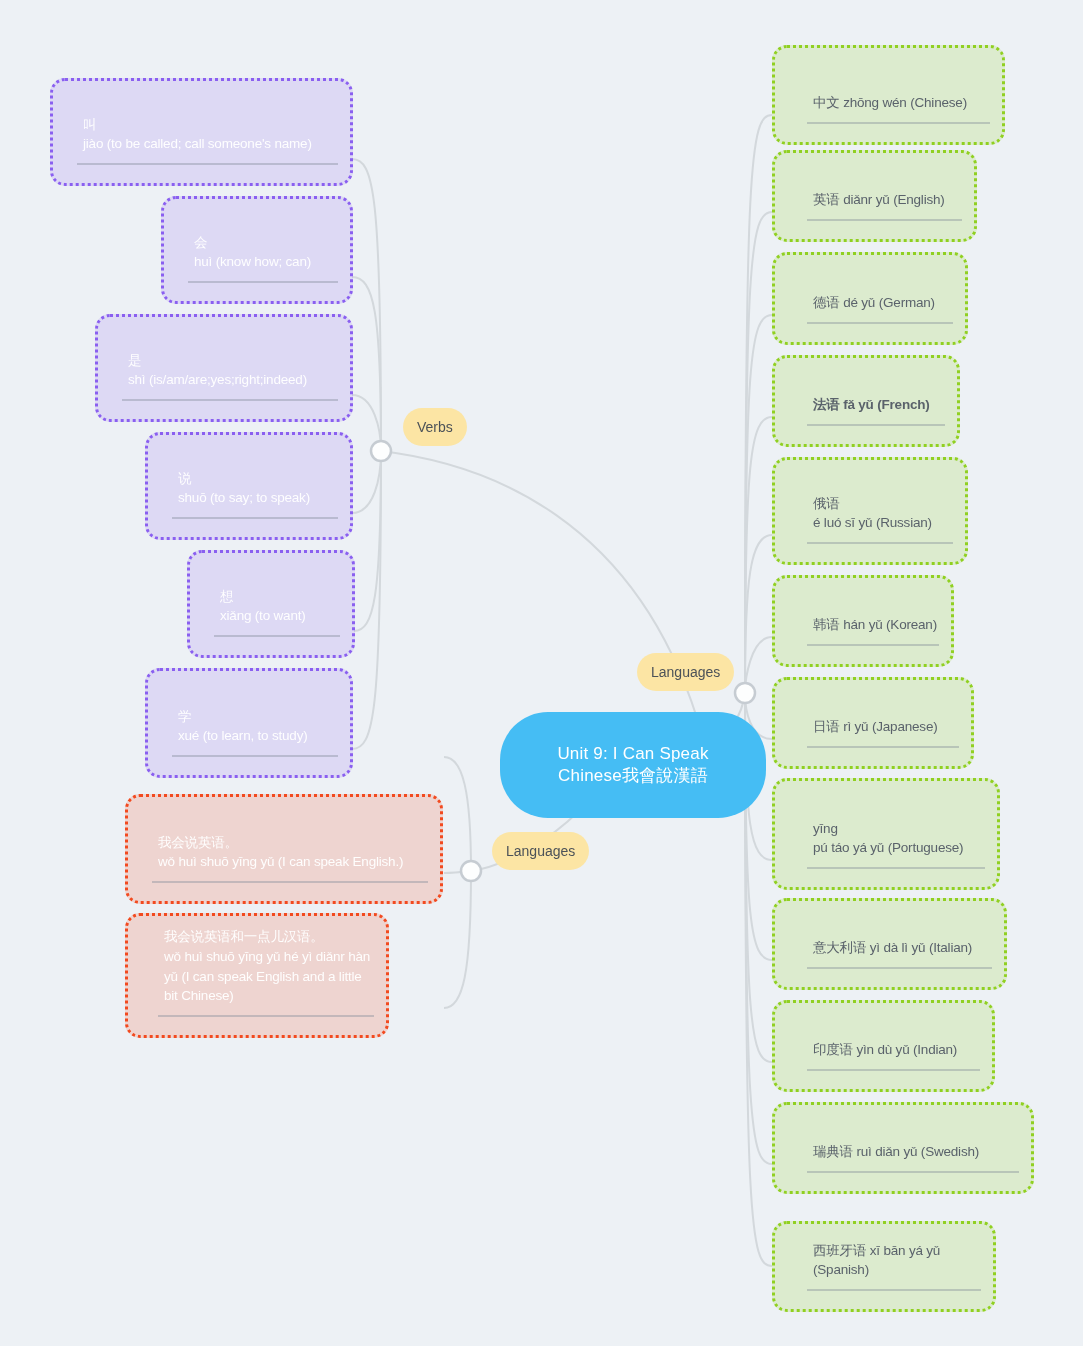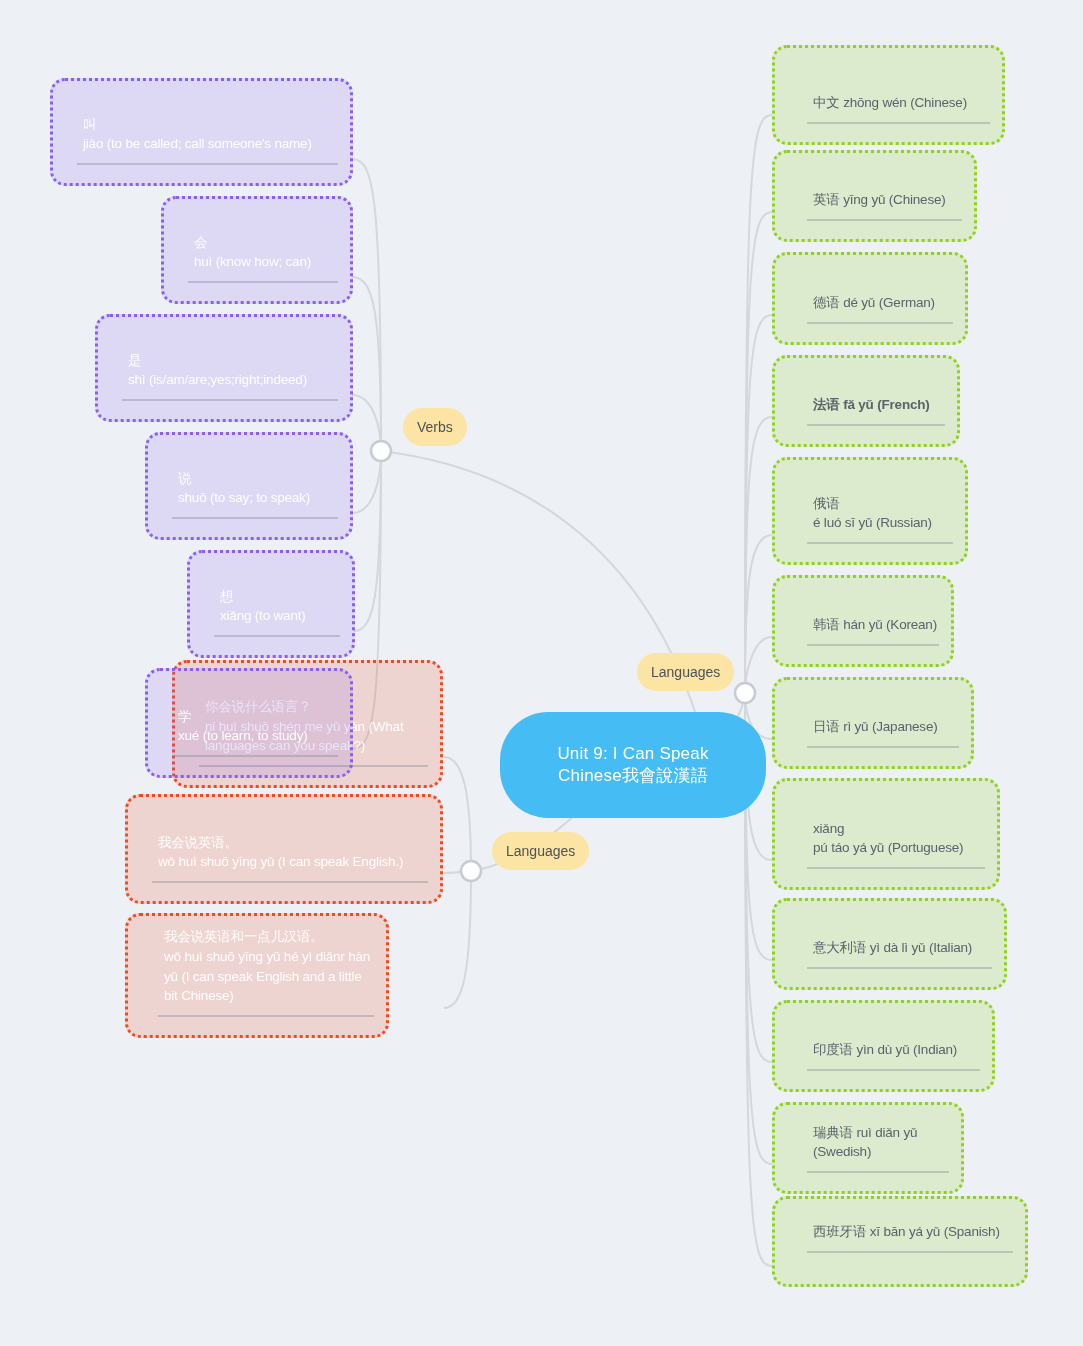--- a/index.html
+++ b/index.html
@@ -128,27 +128,20 @@
     </div>
   </div>
   <div class="node purple" style="left:187px;top:550px;width:168px;height:108px;">
     <div class="txt">
       <div>想</div>
       <div>xiǎng (to want)</div>
       <div class="uline"></div>
     </div>
   </div>
 
-  <div class="node red" style="left:172px;top:660px;width:271px;height:128px;">
-    <div class="txt">
-      <div>你会说什么语言？</div>
-      <div>nǐ huì shuō shén me yǔ yán (What languages can you speak?)</div>
-      <div class="uline"></div>
-    </div>
-  </div>
 
   <div class="node purple xue-top" style="left:145px;top:668px;width:208px;height:110px;">
     <div class="txt">
       <div>学</div>
       <div>xué (to learn, to study)</div>
       <div class="uline"></div>
     </div>
   </div>
 
   <div class="node red" style="left:125px;top:794px;width:318px;height:110px;">
@@ -167,21 +160,21 @@
   </div>
 
   <div class="node green" style="left:772px;top:45px;width:233px;height:100px;">
     <div class="txt">
       <div>中文 zhōng wén (Chinese)</div>
       <div class="uline"></div>
     </div>
   </div>
   <div class="node green" style="left:772px;top:150px;width:205px;height:92px;">
     <div class="txt">
-      <div>英语 yīng yǔ (Chinese)</div>
+      <div>英语 diǎnr yǔ (English)</div>
       <div class="uline"></div>
     </div>
   </div>
   <div class="node green" style="left:772px;top:252px;width:196px;height:93px;">
     <div class="txt">
       <div>德语 dé yǔ (German)</div>
       <div class="uline"></div>
     </div>
   </div>
   <div class="node green" style="left:772px;top:355px;width:188px;height:92px;font-weight:bold;">
@@ -204,44 +197,44 @@
     </div>
   </div>
   <div class="node green" style="left:772px;top:677px;width:202px;height:92px;">
     <div class="txt">
       <div>日语 rì yǔ (Japanese)</div>
       <div class="uline"></div>
     </div>
   </div>
   <div class="node green" style="left:772px;top:778px;width:228px;height:112px;">
     <div class="txt">
-      <div>xiǎng</div>
+      <div>yīng</div>
       <div>pú táo yá yǔ (Portuguese)</div>
       <div class="uline"></div>
     </div>
   </div>
   <div class="node green" style="left:772px;top:898px;width:235px;height:92px;">
     <div class="txt">
       <div>意大利语 yì dà lì yǔ (Italian)</div>
       <div class="uline"></div>
     </div>
   </div>
   <div class="node green" style="left:772px;top:1000px;width:223px;height:92px;">
     <div class="txt">
       <div>印度语 yìn dù yǔ (Indian)</div>
       <div class="uline"></div>
     </div>
   </div>
-  <div class="node green" style="left:772px;top:1102px;width:192px;height:92px;">
+  <div class="node green" style="left:772px;top:1102px;width:262px;height:92px;">
     <div class="txt">
       <div>瑞典语 ruì diǎn yǔ (Swedish)</div>
       <div class="uline"></div>
     </div>
   </div>
-  <div class="node green" style="left:772px;top:1196px;width:256px;height:91px;justify-content:center;">
+  <div class="node green" style="left:772px;top:1221px;width:224px;height:91px;">
     <div class="txt">
       <div>西班牙语 xī bān yá yǔ (Spanish)</div>
       <div class="uline"></div>
     </div>
   </div>
 
   <div class="pill" style="left:403px;top:408px;">Verbs</div>
   <div class="pill" style="left:637px;top:653px;">Languages</div>
   <div class="pill" style="left:492px;top:832px;">Languages</div>
 

